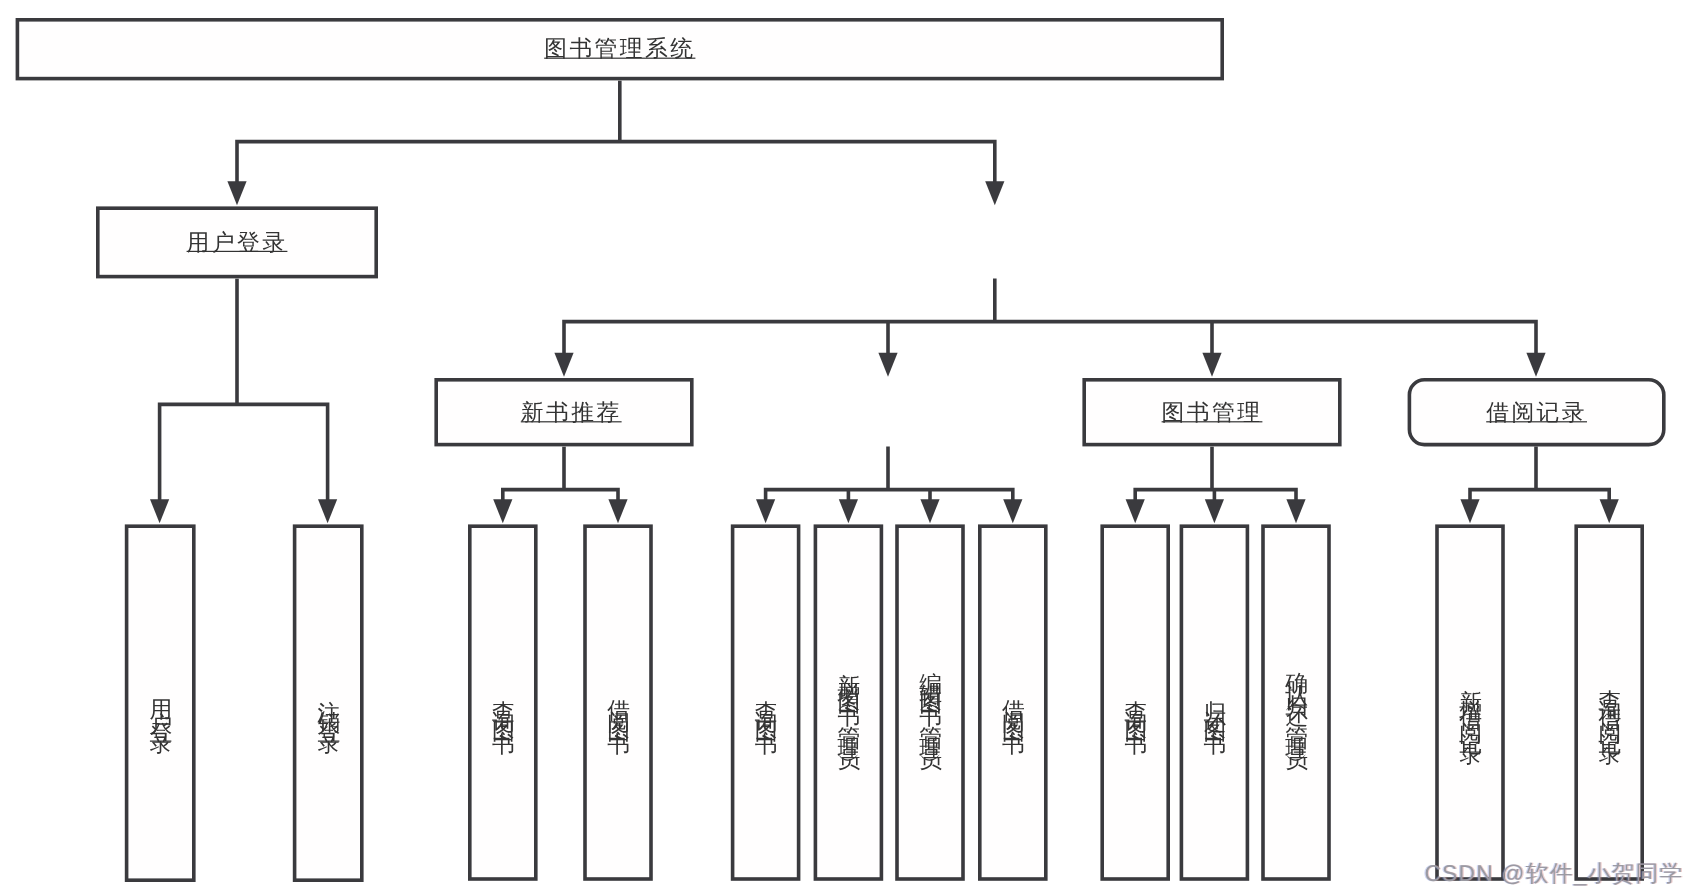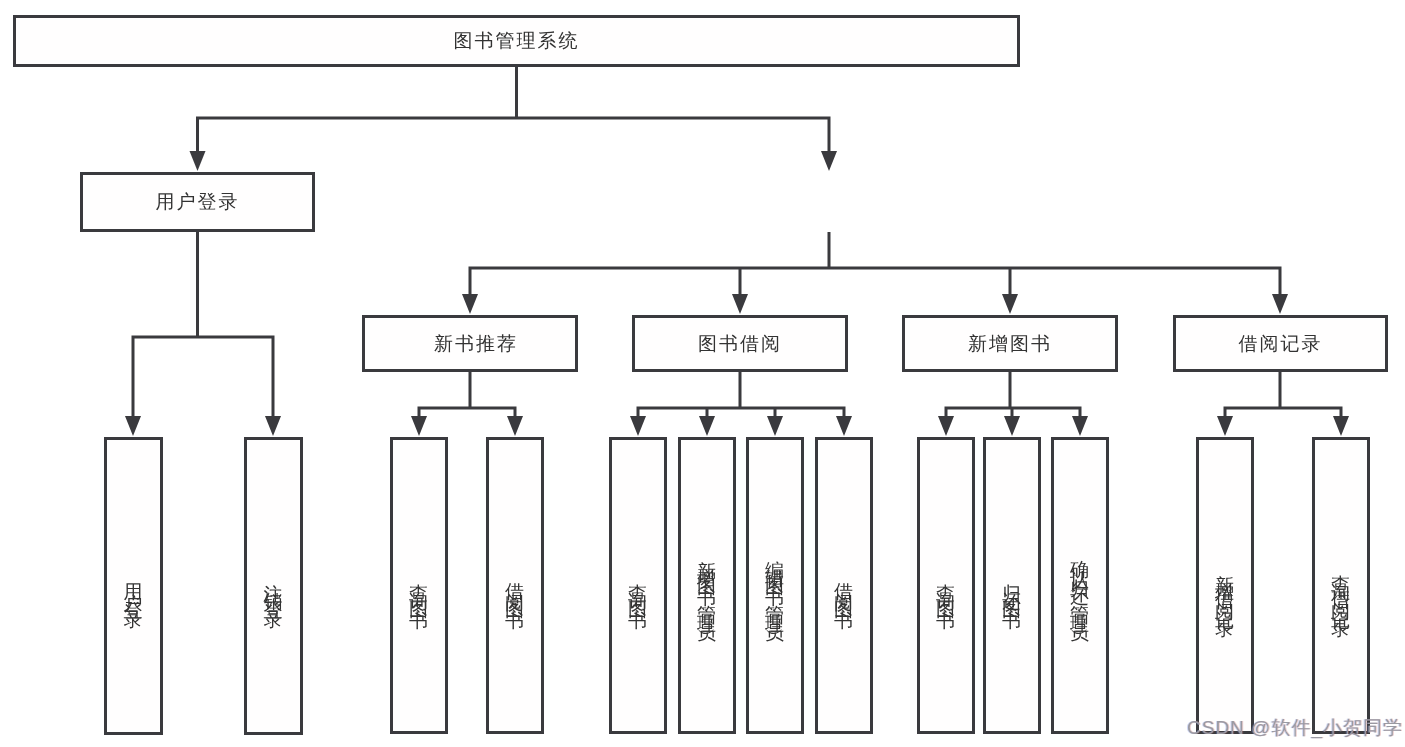--- a/index.html
+++ b/index.html
@@ -30,20 +30,21 @@
     background: #fffefe;
     display: flex;
     align-items: center;
     justify-content: center;
     color: var(--text, #333333);
     white-space: nowrap;
   }
   .box.h {
     font-size: 19px;
     letter-spacing: 2px;
+    text-decoration: underline;
   }
   .box.v {
     font-size: 19px;
     writing-mode: vertical-rl;
     text-orientation: mixed;
     letter-spacing: 9px;
     line-height: 1;
   }
   .watermark {
     position: absolute;
@@ -106,23 +107,22 @@
       <polygon points="1217,416 1233,416 1225,436"></polygon>
       <polygon points="1333,416 1349,416 1341,436"></polygon>
     </g>
   </svg>
 
   <div class="box h" style="left:13px; top:15px; width:1007px; height:52px;">图书管理系统</div>
 
   <div class="box h" style="left:80px; top:172px; width:235px; height:60px;">用户登录</div>
 
   <div class="box h" style="left:362px; top:315px; width:216px; height:57px;padding-left:12px;">新书推荐</div>
-  <div class="box h" style="left:632px; top:315px; width:216px; height:57px;">图书借阅</div>
-  <div class="box h" style="left:902px; top:315px; width:216px; height:57px;">新增图书</div>
-  <div class="box h" style="left:1173px; top:315px; width:215px; height:57px;">借阅记录</div>
+  <div class="box h" style="left:902px; top:315px; width:216px; height:57px;">图书管理</div>
+  <div class="box h" style="left:1173px; top:315px; width:215px; height:57px;border-radius:14px;">借阅记录</div>
 
   <div class="box v" style="left:104px; top:437px; width:59px; height:298px;">用户登录</div>
   <div class="box v" style="left:244px; top:437px; width:59px; height:298px;">注销登录</div>
 
   <div class="box v" style="left:390px; top:437px; width:58px; height:297px;">查询图书</div>
   <div class="box v" style="left:486px; top:437px; width:58px; height:297px;">借阅图书</div>
 
   <div class="box v" style="left:609px; top:437px; width:58px; height:297px;">查询图书</div>
   <div class="box v" style="left:678px; top:437px; width:58px; height:297px;">新增图书（管理员）</div>
   <div class="box v" style="left:746px; top:437px; width:58px; height:297px;">编辑图书（管理员）</div>

